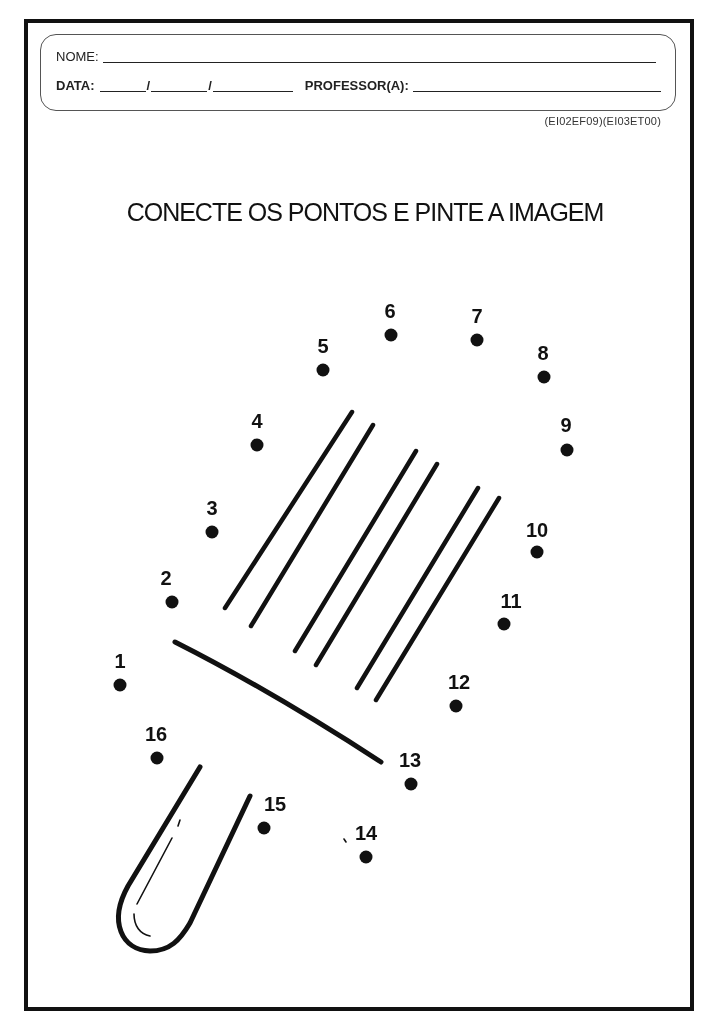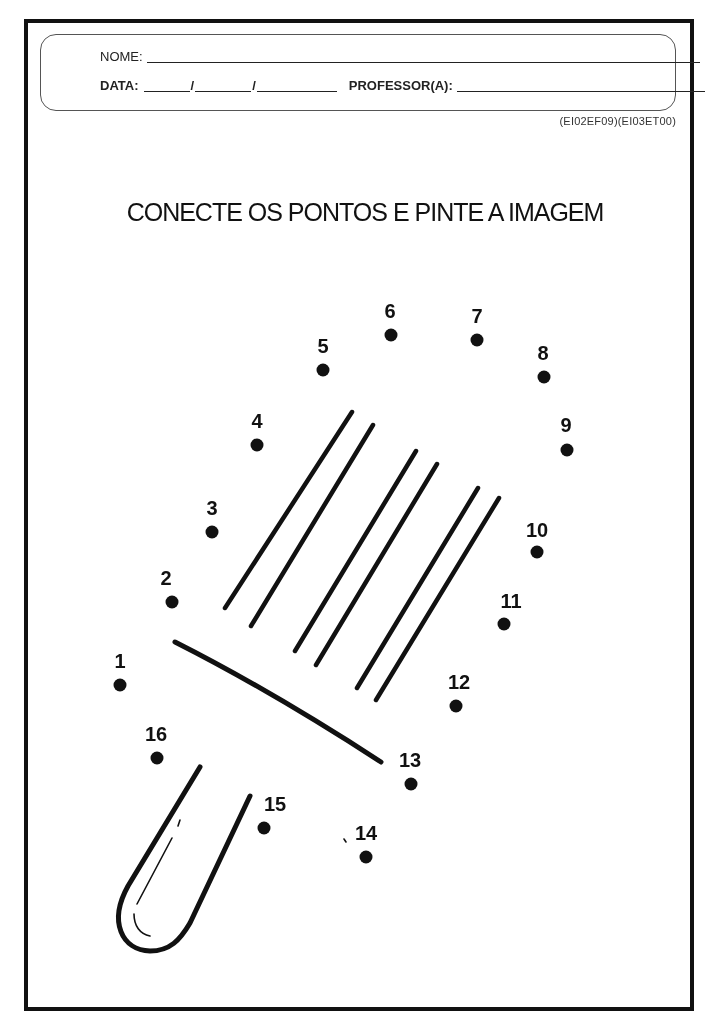--- a/index.html
+++ b/index.html
@@ -1,22 +1,22 @@
 <!DOCTYPE html>
 <html><head>
 <meta charset="utf-8">
 <style>
   html, body { margin:0; padding:0; background:#ffffff; }
   body { width:723px; height:1024px; position:relative; overflow:hidden; font-family:"Liberation Sans", sans-serif; color:#111; }
   .page-border { position:absolute; left:24px; top:19px; width:662px; height:984px; border:4px solid #111; }
   .header-box { position:absolute; left:40px; top:34px; width:634px; height:75px; border:1.3px solid #555; border-radius:16px; }
-  .hdr-row { position:absolute; left:56px; font-size:13px; color:#222; display:flex; align-items:flex-end; white-space:nowrap;margin-left:44px; }
+  .hdr-row { position:absolute; left:56px; font-size:13px; color:#222; display:flex; align-items:flex-end; white-space:nowrap; }
   .blank { display:inline-block; border-bottom:1.2px solid #222; height:12px; margin-bottom:1px; }
   .slash { display:inline-block; margin:0 1px; font-size:13px; }
-  .code-text { position:absolute; right:47px; top:115px; font-size:11px; color:#333; letter-spacing:0.2px;margin-left:27px; }
+  .code-text { position:absolute; right:62px; top:115px; font-size:11px; color:#333; letter-spacing:0.2px;margin-left:27px; }
   .title { position:absolute; left:0; width:730px; top:198px; text-align:center; font-size:25px; letter-spacing:-1px; color:#111; }
   .drawing { position:absolute; left:0; top:0; }
   .lbl { font-family:"Liberation Sans", sans-serif; font-weight:bold; font-size:20px; fill:#111; }
 </style>
 </head>
 <body>
 
 <div class="page-border"></div>
 
 <div class="header-box"></div>

